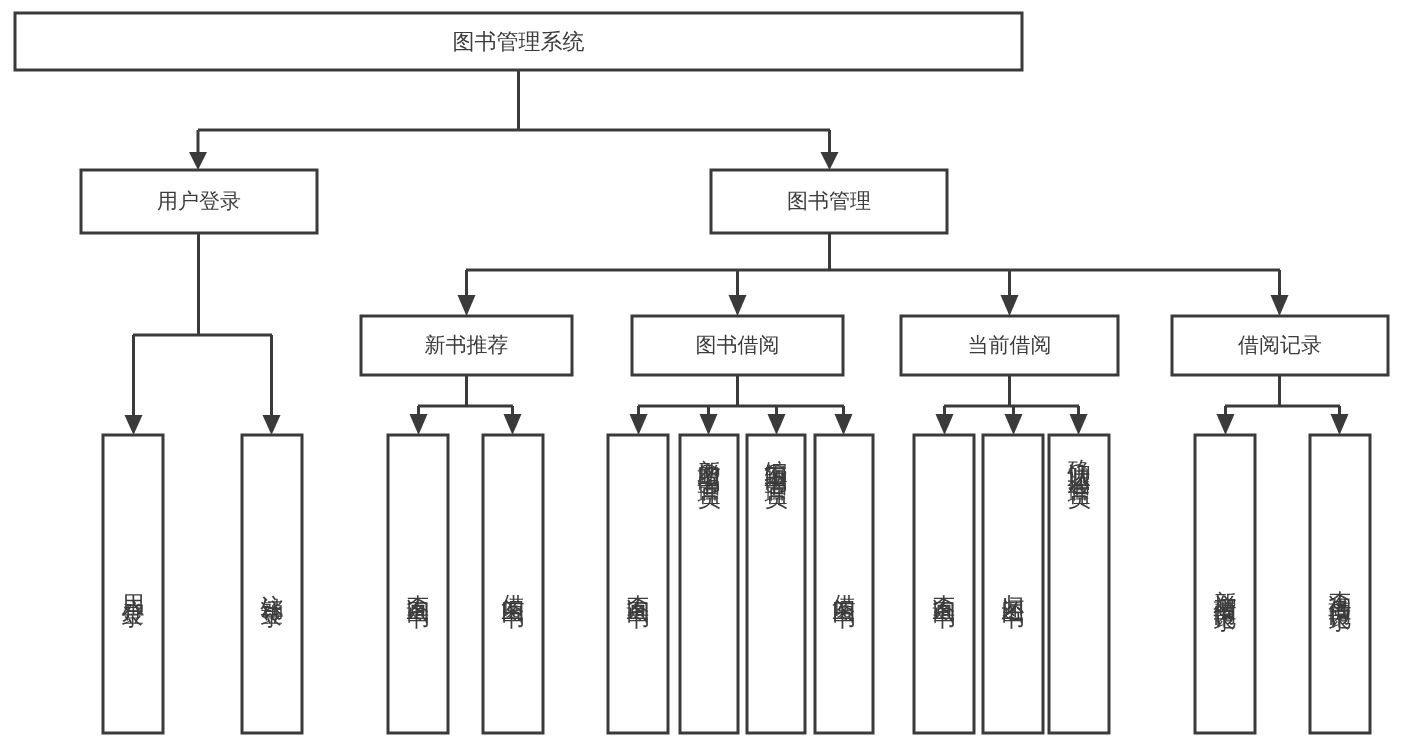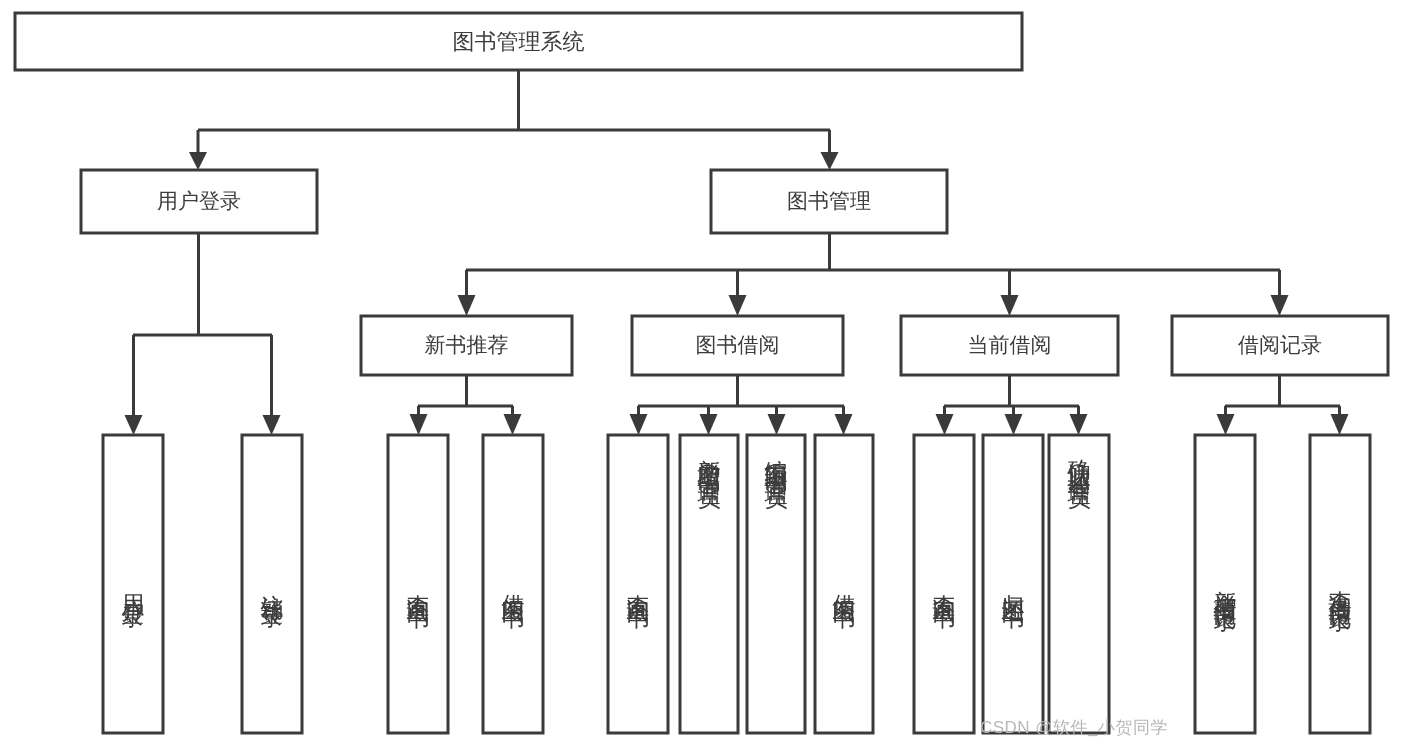--- a/index.html
+++ b/index.html
@@ -261,15 +261,14 @@
   </div>
 
   <div class="vlabel-wrap" style="left:1195px; top:435px; width:60px; height:298px; align-items:center;">
     <span class="vlabel">新增借阅记录</span>
   </div>
 
   <div class="vlabel-wrap" style="left:1310px; top:435px; width:60px; height:298px; align-items:center;">
     <span class="vlabel">查询借阅记录</span>
   </div>
 
-  <div id="watermark">CSDN @软件_小贺同学</div>
 
 </div>
 
 </body></html>

